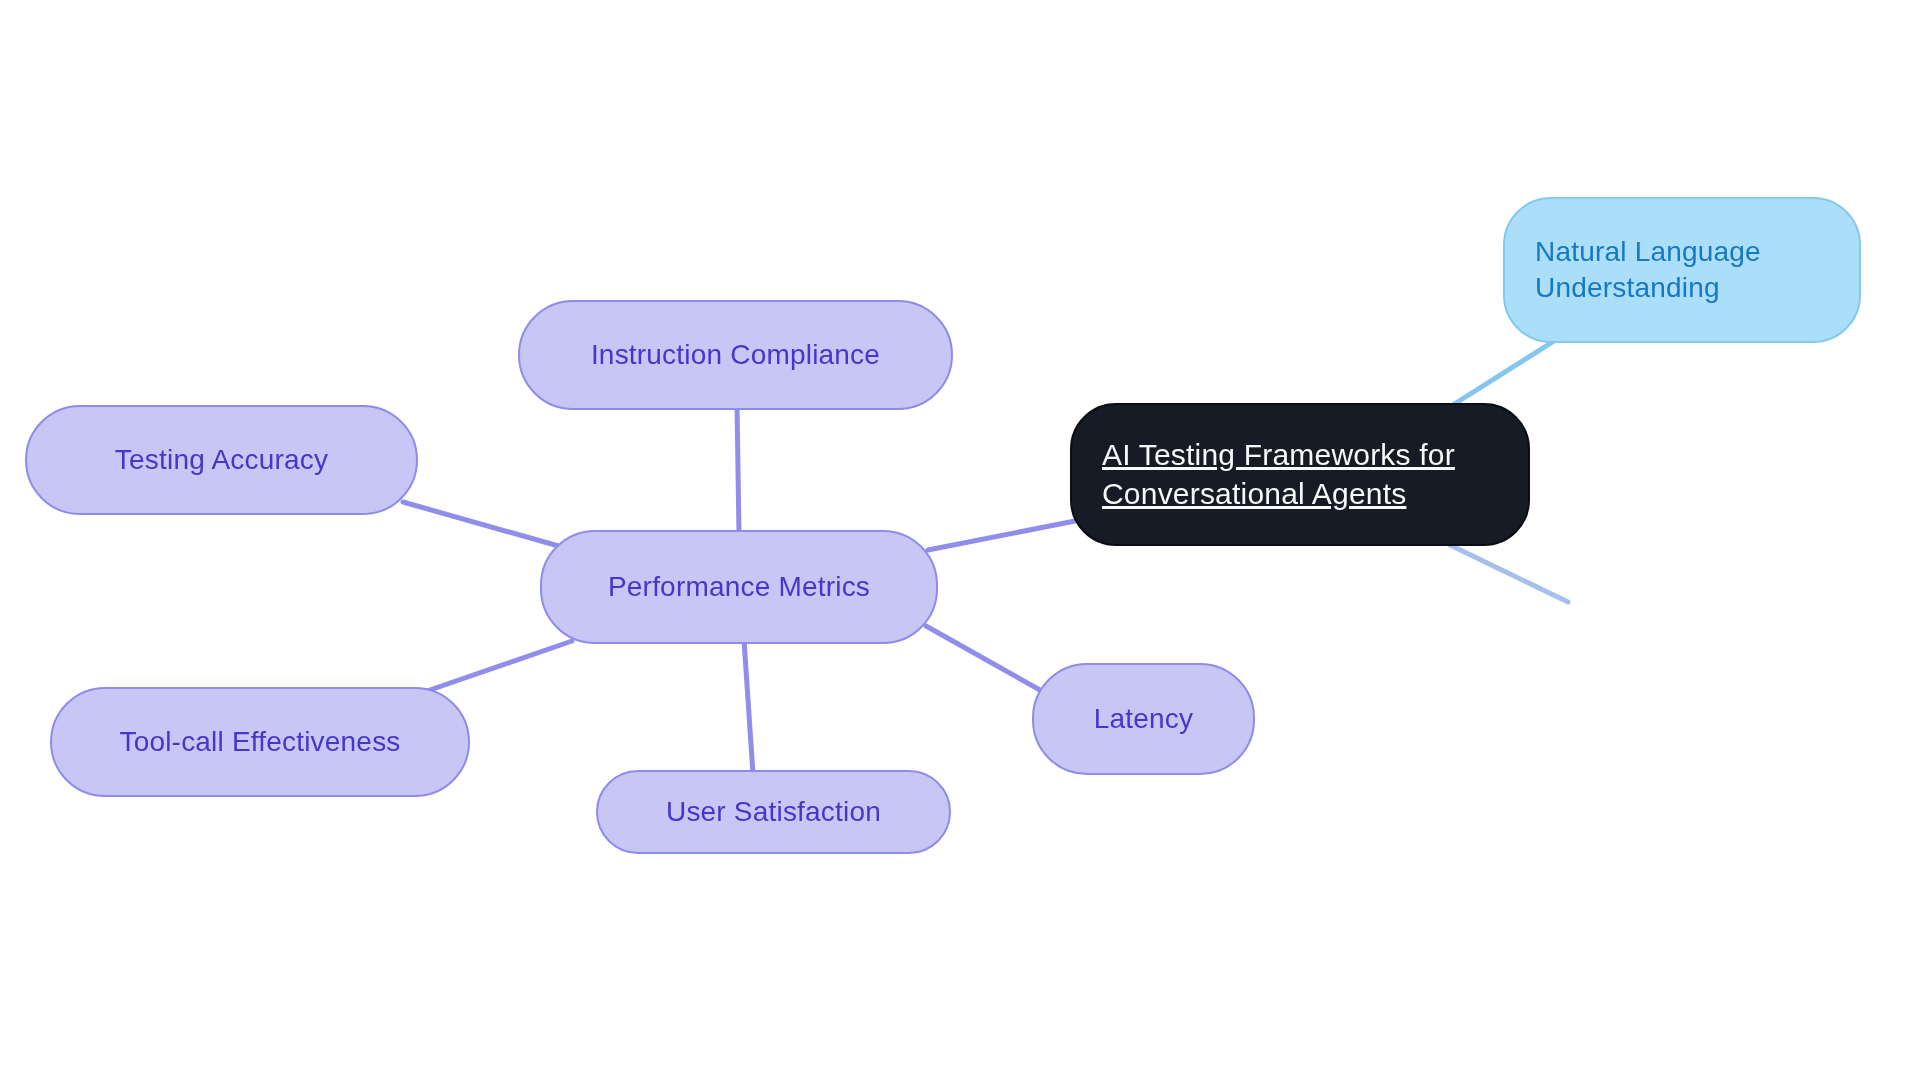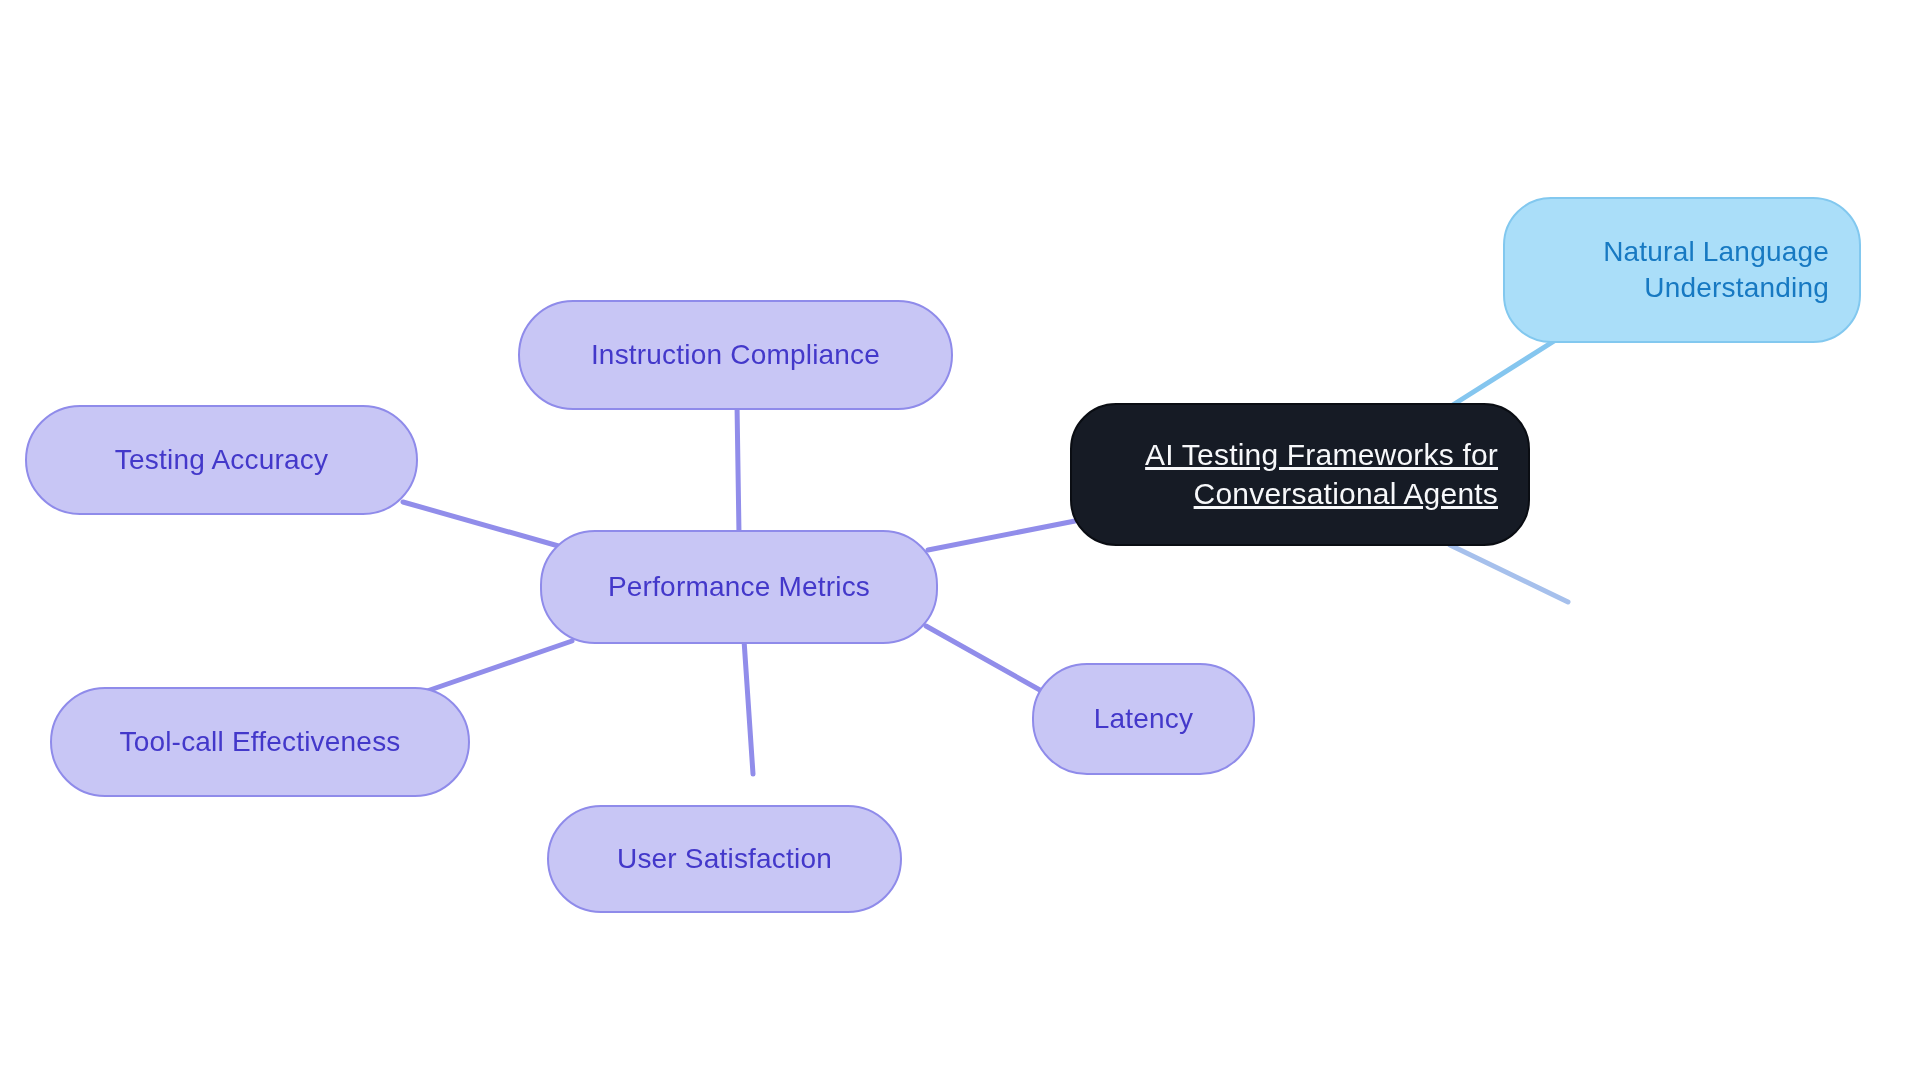--- a/index.html
+++ b/index.html
@@ -31,21 +31,21 @@
   .edge--purple { stroke: #918dea; }
   .edge--sky    { stroke: #85c6ef; }
   .edge--blue   { stroke: #a6c0ec; }
 
   .node {
     position: absolute;
     z-index: 2;
     display: flex;
     align-items: center;
     justify-content: center;
-    text-align: right;
+    text-align: left;
     box-sizing: border-box;
     padding: 0 30px;
     border-radius: 55px;
     font-size: 28px;
     font-weight: 500;
     line-height: 1.28;
     letter-spacing: 0.2px;
     cursor: default;
   }
   .node--purple {
@@ -72,21 +72,21 @@
     text-decoration: underline;
   }
 
   #node-central     { left: 1070px; top: 403px; width: 460px; height: 143px; border-radius: 46px; }
   #node-nlu         { left: 1503px; top: 197px; width: 358px; height: 146px; border-radius: 48px; }
   #node-dialogue    { left: 1472px; top: 600px; width: 418px; height: 110px; }
   #node-performance { left: 540px;  top: 530px; width: 398px; height: 114px; }
   #node-instruction { left: 518px;  top: 300px; width: 435px; height: 110px; }
   #node-response    { left: 25px;   top: 405px; width: 393px; height: 110px; }
   #node-toolcall    { left: 50px;   top: 687px; width: 420px; height: 110px; }
-  #node-user        { left: 547px;  top: 770px; width: 355px; height: 108px; margin-top: 35px; }
+  #node-user        { left: 596px;  top: 770px; width: 355px; height: 84px; }
   #node-latency     { left: 1032px; top: 663px; width: 223px; height: 112px; }
 </style>
 </head>
 <body>
 
 <div class="canvas">
 
   <svg class="edges" viewBox="0 0 1920 1083" aria-hidden="true">
     <line class="edge edge--sky" x1="1448" y1="408" x2="1562" y2="336"></line>
     <line class="edge edge--blue" x1="1450" y1="545" x2="1568" y2="602"></line>

